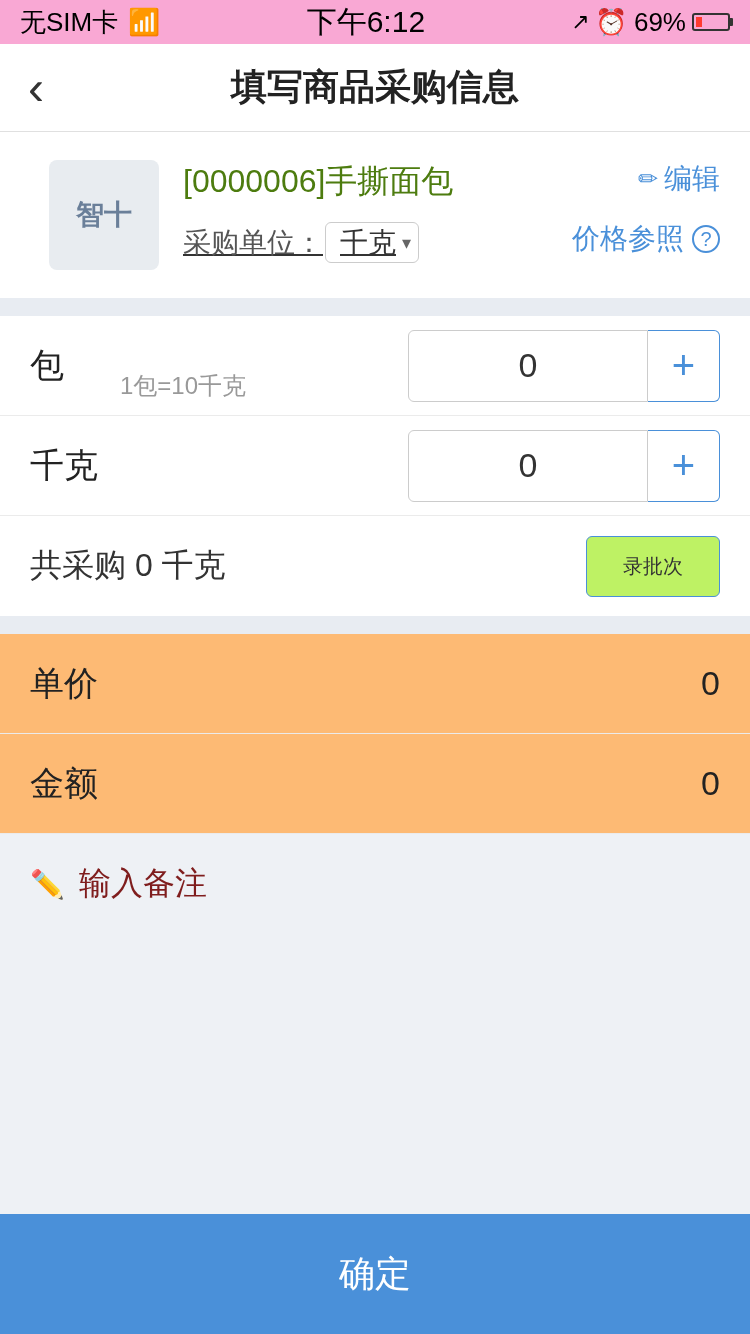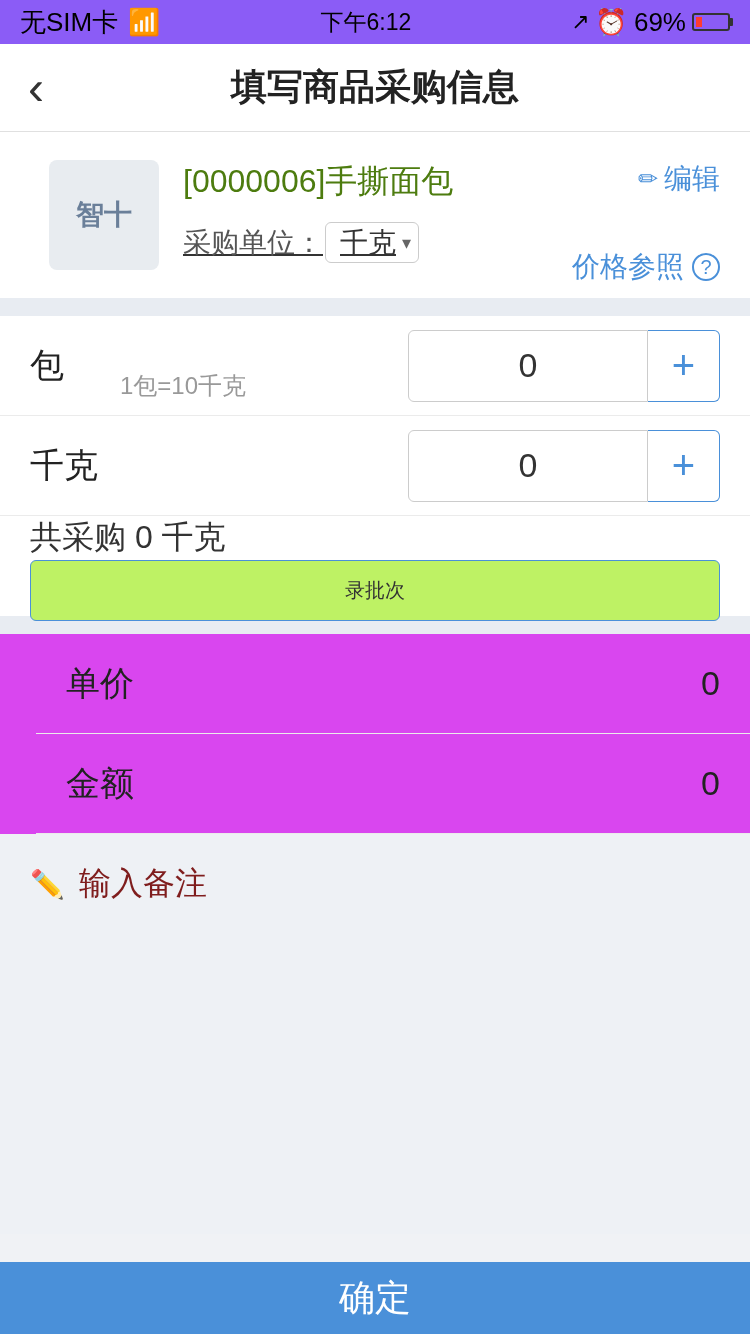--- a/index.html
+++ b/index.html
@@ -9,30 +9,30 @@
       min-height: 1334px;
       font-family: -apple-system, "PingFang SC", "Helvetica Neue", sans-serif;
       background: #f0f2f5;
       font-size: 32px;
       color: #333;
     }
 
     
     .status-bar {
       height: 44px;
-      background: #8b5cf6;
+      background: #f9a8d4;
       display: flex;
       align-items: center;
       justify-content: space-between;
       padding: 0 20px;
       font-size: 26px;
       color: #000;
     }
     .status-left { display: flex; align-items: center; gap: 10px; }
-    .status-center { font-size: 23px; font-weight: 500; }
+    .status-center { font-size: 30px; font-weight: 500; }
     .status-right { display: flex; align-items: center; gap: 6px; font-size: 26px; }
 
     
     .nav-bar {
       height: 88px;
       background: #fff;
       display: flex;
       align-items: center;
       justify-content: center;
       border-bottom: 1px solid #e0e0e0;
@@ -123,21 +123,21 @@
       color: #4a90d9;
       font-size: 28px;
       display: flex;
       align-items: center;
       gap: 6px;
       cursor: pointer;
     }
     .price-ref {
       position: absolute;
       right: 30px;
-      bottom: 12px;
+      bottom: 40px;
       color: #4a90d9;
       font-size: 28px;
       display: flex;
       align-items: center;
       gap: 8px;
       cursor: pointer;
     }
     .question-circle {
       width: 28px; height: 28px;
       border: 2px solid #4a90d9;
@@ -205,45 +205,44 @@
       align-items: center;
       justify-content: center;
       cursor: pointer;
       border-radius: 0 6px 6px 0;
     }
     .num-input { border-radius: 6px 0 0 6px; }
 
     
     .summary-row {
       display: flex;
+      align-items: center;
       justify-content: space-between;
       padding: 0 30px;
       height: 100px;
       background: #fff;
-      flex-direction: column;
     }
     .summary-text {
       font-size: 32px;
       color: #333;
     }
     .record-btn {
       border: 1px solid #4a90d9;
       background: #bef264;
       color: #333;
       font-size: 20px;
       padding: 16px 36px;
       border-radius: 6px;
       cursor: pointer;
     }
 
     
     .price-section {
-      background: #d946ef;
+      background: #fdba74;
       margin-top: 0;
-      padding-left: 36px;
     }
     .price-row {
       display: flex;
       align-items: center;
       justify-content: space-between;
       padding: 0 30px;
       height: 100px;
       border-bottom: 1px solid #ebebeb;
     }
     .price-row-label {
@@ -278,21 +277,21 @@
       background: #eef1f5;
       flex: 1;
       min-height: 240px;
     }
 
     
     .confirm-btn-wrapper {
       position: fixed;
       bottom: 0;
       width: 750px;
-      height: 72px;
+      height: 120px;
       background: #4a90d9;
       display: flex;
       align-items: center;
       justify-content: center;
       cursor: pointer;
     }
     .confirm-btn-label {
       font-size: 36px;
       color: #fff;
       font-weight: 500;

